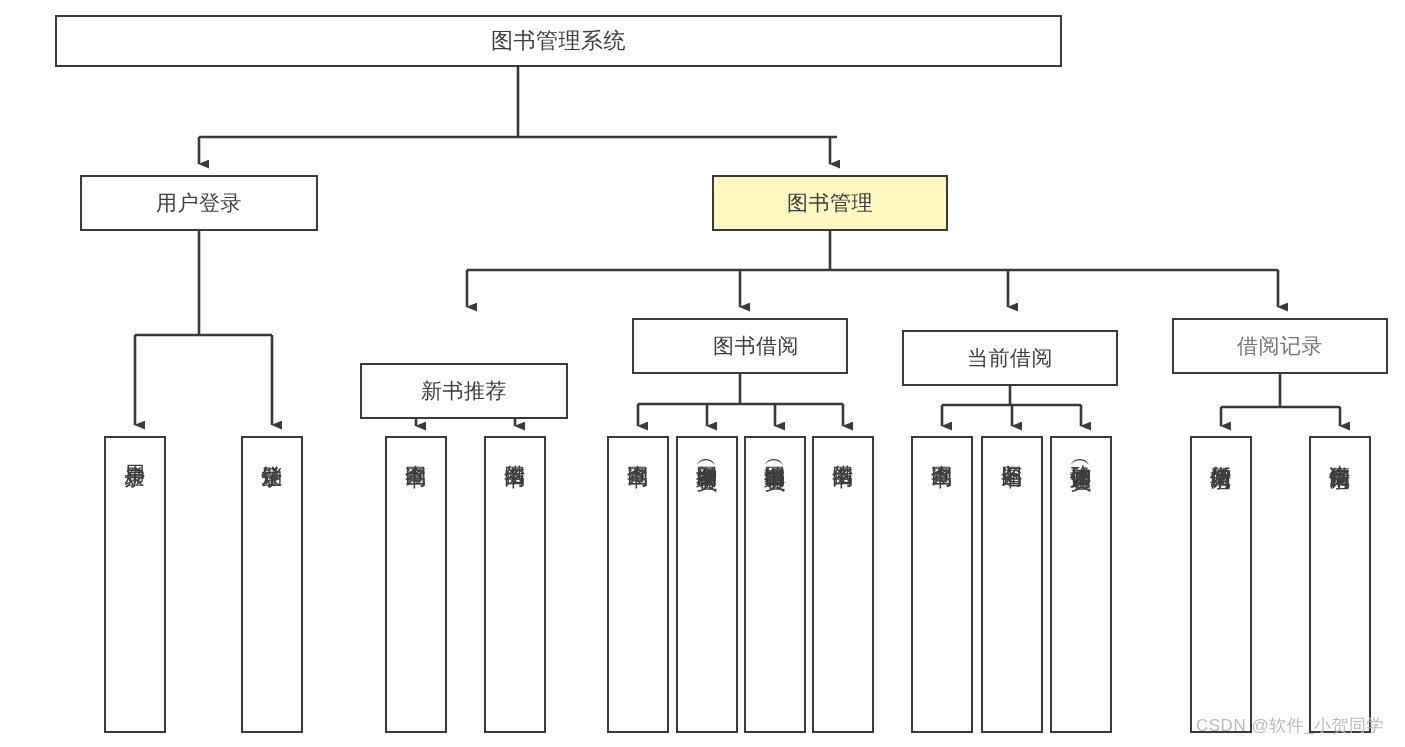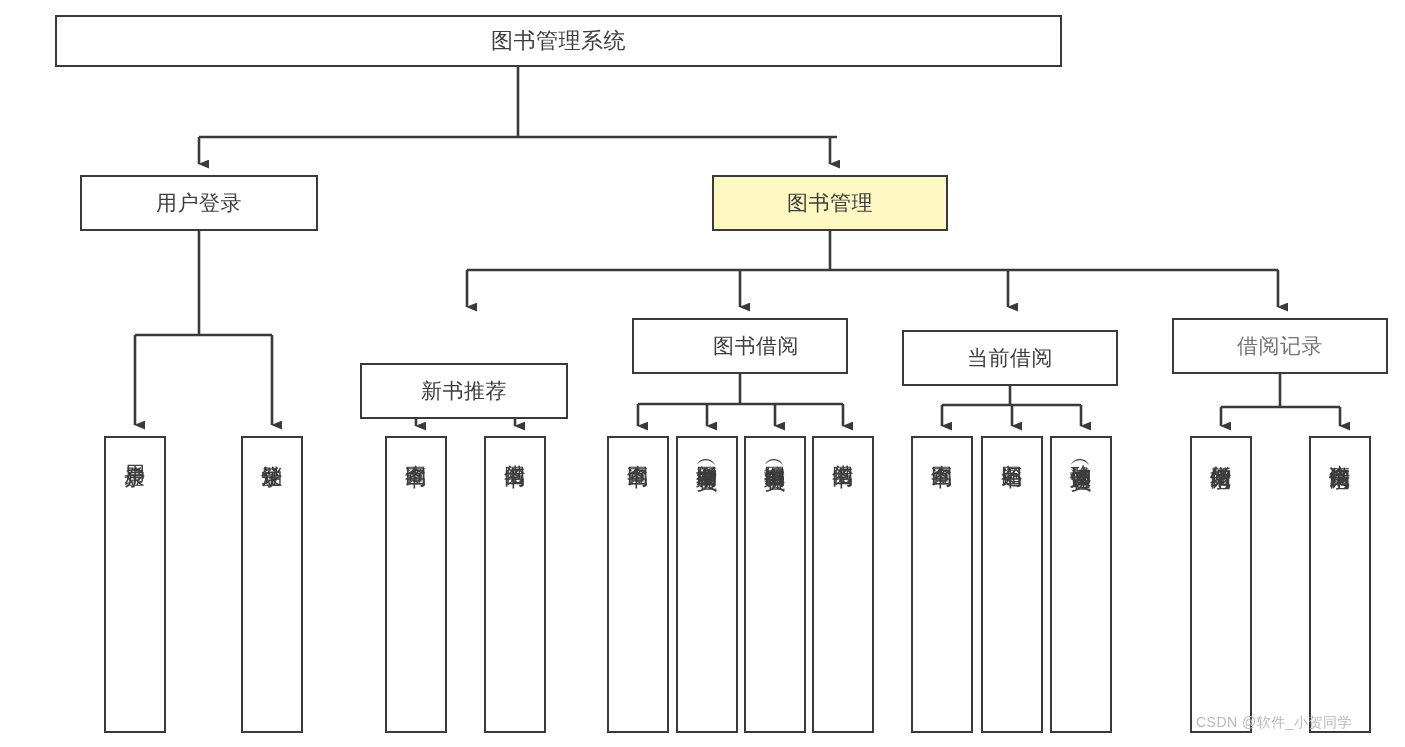--- a/index.html
+++ b/index.html
@@ -54,21 +54,21 @@
   .vlabel {
     writing-mode: vertical-rl;
     text-orientation: upright;
     line-height: 1.22;
     letter-spacing: 1px;
     white-space: nowrap;
     color: #3c3c3c;
   }
   .watermark {
     position: absolute;
-    font-size: 14px;
+    font-size: 17px;
     color: #b9b9b9;
     white-space: nowrap;
     letter-spacing: 0.5px;
   }
 </style>
 </head>
 <body>
 
 <div id="diagram-root" style="background: rgb(255, 255, 255);">
 

